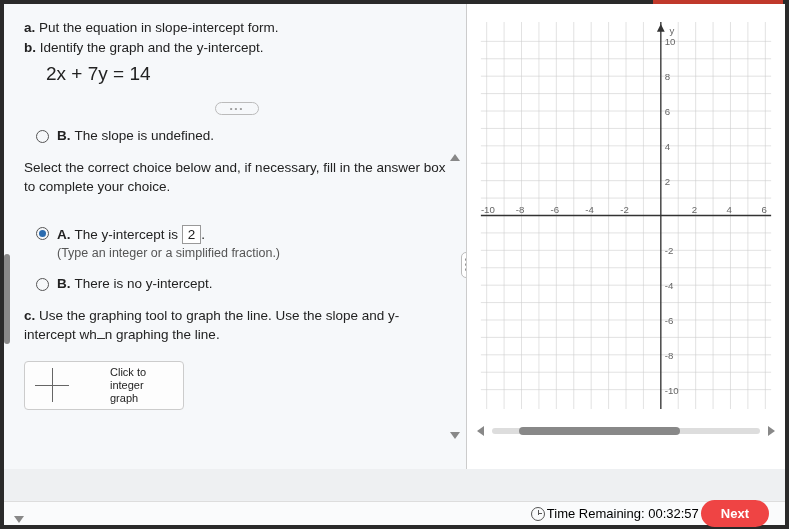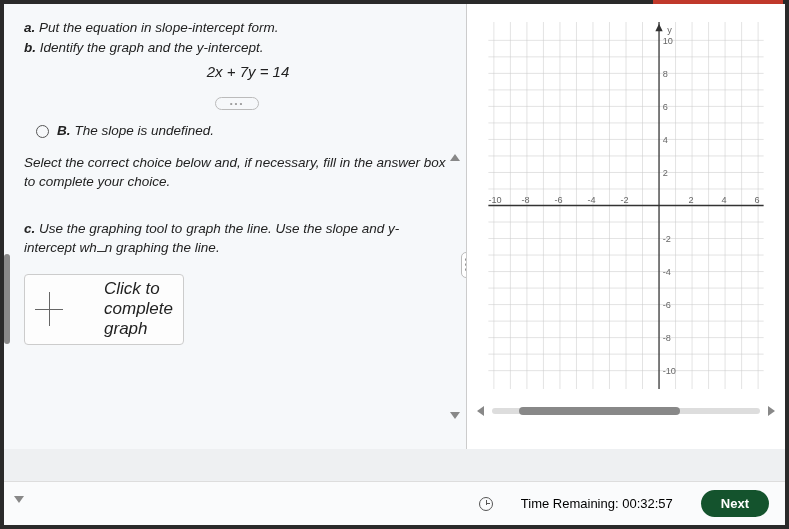--- a/index.html
+++ b/index.html
@@ -14,62 +14,62 @@
   .red-strip { position: absolute; top: 0; right: 6px; width: 130px; height: 10px; background: #c0392b; border-radius: 0 0 6px 6px; }
   .outer {
     position: absolute;
     top: 4px; left: 4px; right: 4px; bottom: 4px;
     background: #eef0f2;
     border-radius: 6px;
     display: flex;
     flex-direction: column;
   }
   .main-area { flex: 1; display: flex; overflow: hidden; }
-  .left-pane { width: 462px; background: #f6f8fa; padding: 14px 16px 10px 20px; position: relative; font-size: 13.5px; color: #222; font-style: italic; }
+  .left-pane { width: 462px; background: #f6f8fa; padding: 14px 16px 10px 20px; position: relative; font-size: 13.5px; color: #222; }
   .right-pane { flex: 1; background: #fff; border-left: 1px solid #ccc; position: relative; }
   .prompt-list { line-height: 1.45; }
   .pb { font-weight: 700; }
-  .eq { margin: 6px 0 14px 22px; font-size: 15px; text-align: center; }
+  .eq { margin: 6px 0 14px 22px; font-size: 19px; }
   .dots-sep { text-align: center; margin: 2px 0 14px 0; color: #999; }
   .dots-sep span { border: 1px solid #bbb; border-radius: 12px; padding: 1px 14px; font-size: 8px; letter-spacing: 2px; }
   .choice-row { display: flex; align-items: flex-start; gap: 8px; margin: 6px 0 16px 12px; }
   .radio { width: 13px; height: 13px; border: 1.5px solid #555; border-radius: 50%; margin-top: 2px; flex-shrink: 0; display: flex; align-items: center; justify-content: center; }
   .radio.selected::after { content:""; width:7px; height:7px; background:#2b6cb0; border-radius:50%; }
   .lbl { font-weight: 700; margin-right: 4px; }
   .instr { margin: 8px 0 28px 0; line-height: 1.4; }
   .answer-box { display: inline-block; border: 1px solid #999; padding: 1px 5px; min-width: 16px; text-align: center; background: #fff; }
   .hint { color: #555; font-size: 12.5px; margin-top: 2px; }
   .partc { margin: 10px 0 16px 0; line-height: 1.4; }
   .enlarge { display: flex; align-items: center; gap: 10px; border: 1px solid #ccc; border-radius: 4px; padding: 4px 10px; width: 160px; background: #fdfdfd; }
   .mini-graph { width: 34px; height: 34px; position: relative; }
   .mini-graph::before, .mini-graph::after { content:""; position:absolute; background:#666; }
   .mini-graph::before { left:50%; top:0; width:1px; height:100%; }
   .mini-graph::after { top:50%; left:0; height:1px; width:100%; }
-  .enlarge-txt { font-size: 17px; line-height: 1.2; margin-left: 31px; }
+  .enlarge-txt { font-size: 11px; line-height: 1.2; margin-left: 31px; }
   .left-scroll { position: absolute; right: 6px; top: 0; bottom: 0; width: 10px; display: flex; flex-direction: column; align-items: center; justify-content: space-between; padding: 150px 0 30px 0; }
   .tri { width: 0; height: 0; border-left: 5px solid transparent; border-right: 5px solid transparent; }
   .tri-up { border-bottom: 7px solid #888; }
   .tri-down { border-top: 7px solid #888; }
   .left-accent { position: absolute; left: 0; top: 250px; width: 6px; height: 90px; background: #888; border-radius: 3px; }
   .divider-handle { position:absolute; top: 50%; left: 462px; transform: translate(-50%, -50%); width: 10px; height: 26px; background: #fff; border:1px solid #bbb; border-radius: 5px; display:flex; flex-direction:column; justify-content:center; align-items:center; gap:2px; }
   .divider-handle span { width:3px; height:3px; background:#888; border-radius:50%; }
   
   .graph-wrap { position: absolute; top: 18px; left: 10px; right: 10px; bottom: 60px; }
   svg.grid { width: 100%; height: 100%; }
   .hscroll { position: absolute; bottom: 32px; left: 10px; right: 10px; height: 12px; display: flex; align-items: center; }
   .hscroll .track { flex:1; height:6px; background:#ddd; border-radius:3px; position:relative; margin: 0 8px;}
   .hscroll .thumb { position:absolute; left:10%; width:60%; top:-1px; height:8px; background:#888; border-radius:4px; }
   .tri-l { border-top:5px solid transparent; border-bottom:5px solid transparent; border-right:7px solid #888; }
   .tri-r { border-top:5px solid transparent; border-bottom:5px solid transparent; border-left:7px solid #888; }
   
-  .footer { height: 44px; background: #fafbfc; border-top: 1px solid #ddd; display: flex; align-items: center; justify-content: flex-end; gap: 28px; padding: 0 16px; font-size: 13px; position: relative; margin-top: 32px; }
+  .footer { height: 24px; background: #fafbfc; border-top: 1px solid #ddd; display: flex; align-items: center; justify-content: flex-end; gap: 2px; padding: 0 16px; font-size: 13px; position: relative; margin-top: 32px; }
   .clock-icon { width:14px; height:14px; border:1.5px solid #555; border-radius:50%; position:relative; }
   .clock-icon::before { content:""; position:absolute; left:50%; top:20%; width:1px; height:5px; background:#555; }
   .clock-icon::after { content:""; position:absolute; left:50%; top:48%; width:4px; height:1px; background:#555; }
-  .next-btn { background: #14532d; color:#fff; padding: 6px 20px; border-radius: 16px; font-weight: 600; font-size: 13px; }
+  .next-btn { background: #ef4444; color:#fff; padding: 6px 20px; border-radius: 16px; font-weight: 600; font-size: 13px; }
   .tri-down-small { position:absolute; left:10px; top:14px; width:0; height:0; border-left:5px solid transparent; border-right:5px solid transparent; border-top:7px solid #888; }
   .cursor { display:inline-block; border-bottom:1px solid #333; width:8px; position:relative; }
   .gtick { font: 10px Arial; fill:#666; }
 </style>
 </head>
 <body>
 
 <div class="red-strip"></div>
 <div class="outer">
   <div class="main-area">
@@ -82,32 +82,45 @@
       <div class="eq">2x + 7y = 14</div>
       <div class="dots-sep"><span>•••</span></div>
 
       <div class="choice-row">
         <div class="radio"></div>
         <div><span class="lbl">B.</span><span>The slope is undefined.</span></div>
       </div>
 
       <div class="instr">Select the correct choice below and, if necessary, fill in the answer box to complete your choice.</div>
 
-
+      <div class="choice-row">
+        <div class="radio selected"></div>
+        <div>
+          <div>
+            <span class="lbl">A.</span><span>The y-intercept is </span><span class="answer-box">2</span><span>.</span>
+          </div>
+          <div class="hint">(Type an integer or a simplified fraction.)</div>
+        </div>
+      </div>
+
+      <div class="choice-row">
+        <div class="radio"></div>
+        <div><span class="lbl">B.</span><span>There is no y-intercept.</span></div>
+      </div>
 
       <div class="partc">
         <span class="pb">c.</span>
         <span>Use the graphing tool to graph the line. Use the slope and y-intercept wh</span><span class="cursor"></span><span>n graphing the line.</span>
       </div>
 
       <div class="enlarge">
         <div class="mini-graph"></div>
         <div class="enlarge-txt">
           <div>Click to</div>
-          <div>complete</div>
+          <div>integer</div>
           <div>graph</div>
         </div>
       </div>
 
       <div class="left-scroll">
         <div class="tri tri-up"></div>
         <div class="tri tri-down"></div>
       </div>
     </div>
 

